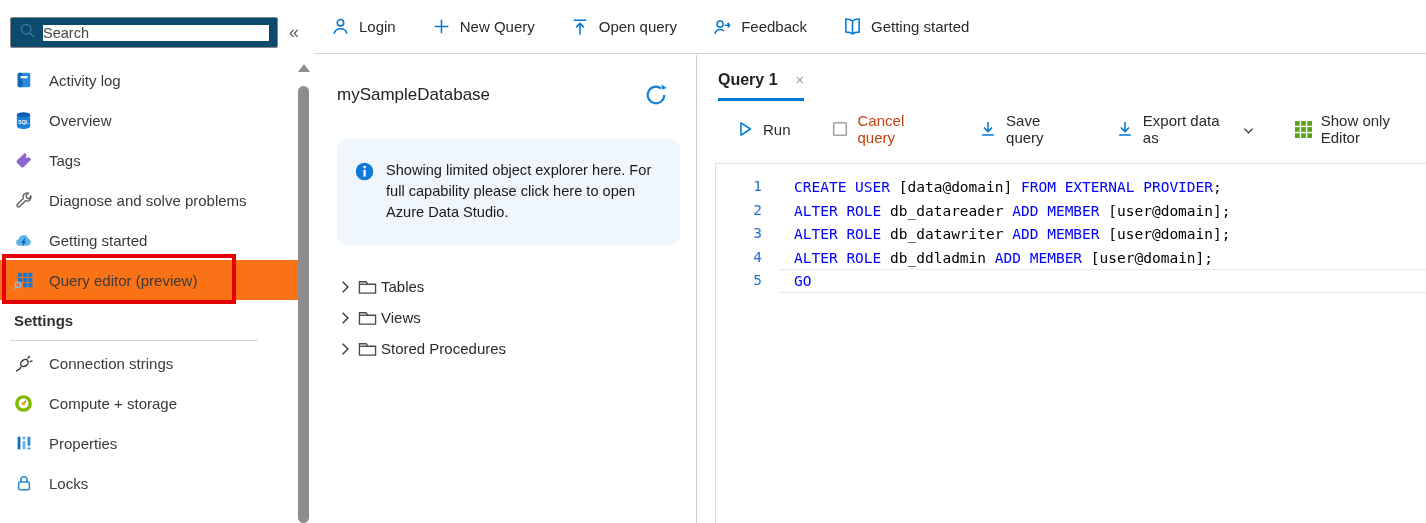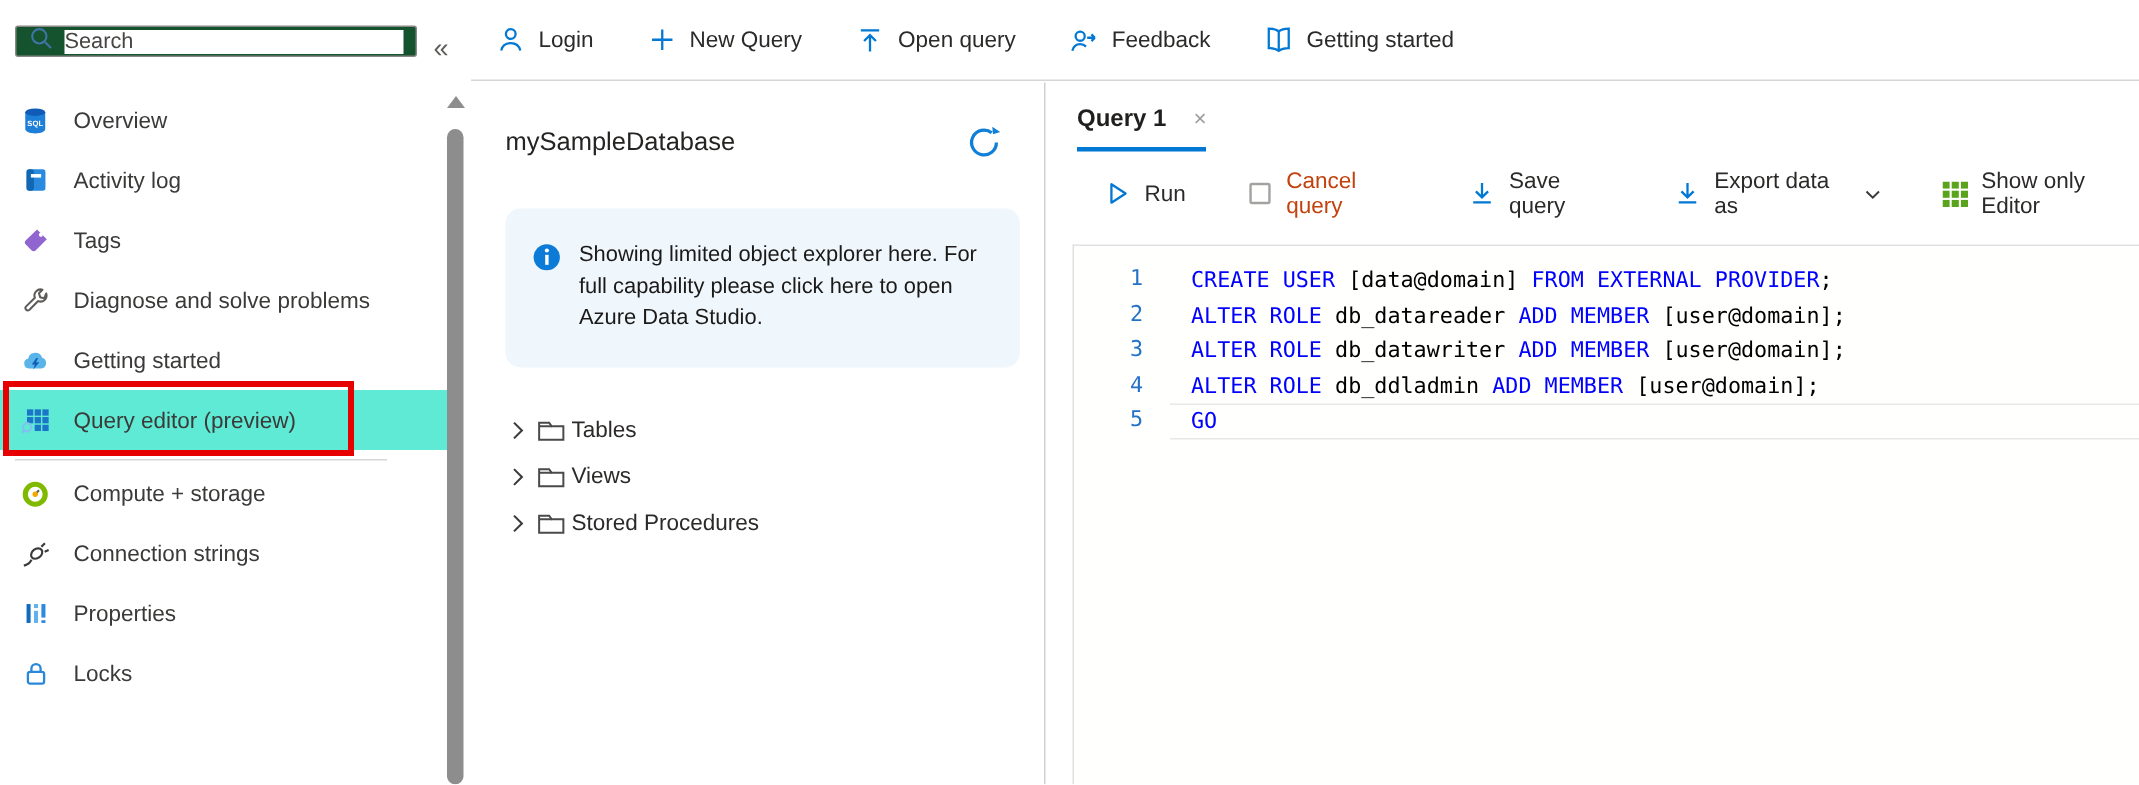--- a/index.html
+++ b/index.html
@@ -1,28 +1,28 @@
 <!DOCTYPE html>
 <html><head>
 <meta charset="utf-8">
 <style>
   * { box-sizing: border-box; margin: 0; padding: 0; }
   body { font-family: "Liberation Sans", sans-serif; background: #fff; }
   .app { position: relative; width: 1426px; height: 523px; background: #fff; overflow: hidden; color: #323130; }
 
   
   .sidebar { position: absolute; left: 0; top: 0; width: 314px; height: 523px; background: #fff; }
-  .search-box { position: absolute; left: 10px; top: 17px; width: 268px; height: 21px; border: 1px solid #8a8886; border-radius: 2px; background: #14532d; display: flex; align-items: center; padding: 0 8px; gap: 7px; }
+  .search-box { position: absolute; left: 10px; top: 17px; width: 268px; height: 31px; border: 1px solid #8a8886; border-radius: 2px; background: #0c4a6e; display: flex; align-items: center; padding: 0 8px; gap: 7px; }
   .search-box input { border: none; outline: none; font-size: 14.5px; color: #323130; width: 100%; font-family: "Liberation Sans", sans-serif; }
   .search-box input::placeholder { color: #484644; }
   .collapse-btn { position: absolute; left: 289px; top: 22px; font-size: 18px; color: #605e5c; cursor: pointer; }
 
   .nav { position: absolute; left: 0; top: 60px; width: 298px; }
   .nav-item { position: relative; height: 40px; display: flex; align-items: center; padding-left: 14px; gap: 16px; font-size: 15px; color: #3b3a39; cursor: pointer; }
-  .nav-item.active { background: #5eead4; }
+  .nav-item.active { background: #f97316; }
   .nav-item .ic { width: 19px; height: 19px; flex: 0 0 19px; display: flex; align-items: center; justify-content: center; }
   .red-box { position: absolute; left: 2px; top: 254px; width: 234px; height: 50px; border: 4px solid #e60000; pointer-events: none; z-index: 5; }
   .settings-head { height: 34px; padding: 12px 0 0 14px; font-size: 15px; font-weight: bold; color: #323130; }
   .settings-divider { margin: 6px 40px 0 10px; border-top: 1px solid #d6d6d6; }
   .settings-list { margin-top: 2px; }
 
   
   .side-scroll { position: absolute; left: 297px; top: 60px; width: 13px; height: 463px; }
   .side-scroll .arrow-up { width: 0; height: 0; margin: 4px auto 0; border-left: 6px solid transparent; border-right: 6px solid transparent; border-bottom: 8px solid #8d8d8d; }
   .side-scroll .thumb { position: absolute; left: 1px; top: 26px; width: 11px; height: 437px; background: #8d8d8d; border-radius: 6px; }
@@ -78,37 +78,37 @@
             <path d="M12.9 12.9 17.6 17.6"></path>
           </svg>
       </span>
       <input type="text" placeholder="Search" style="">
     </div>
     <span class="collapse-btn">«</span>
 
     <div class="nav">
       <div class="nav-item">
         <span class="ic">
+          <svg width="18" height="18" viewBox="0 0 20 20">
+              <rect x="3" y="2" width="14" height="16" rx="2" fill="#2a8ae0"></rect>
+              <rect x="3" y="2" width="5.5" height="16" rx="2" fill="#1267b3"></rect>
+              <rect x="6.2" y="5.6" width="7.6" height="2.6" fill="#fff"></rect>
+            </svg>
+        </span>
+        <span>Activity log</span>
+      </div>
+      <div class="nav-item">
+        <span class="ic">
           <svg width="19" height="19" viewBox="0 0 20 20">
               <path d="M3 4v12c0 1.6 3.1 2.9 7 2.9s7-1.3 7-2.9V4z" fill="#1d7fd7"></path>
               <ellipse cx="10" cy="4" rx="7" ry="2.6" fill="#0f5bb5"></ellipse>
               <text x="10" y="13.5" font-size="5.4" fill="#fff" text-anchor="middle" font-weight="bold" font-family="Liberation Sans, sans-serif">SQL</text>
             </svg>
         </span>
         <span>Overview</span>
-      </div>
-      <div class="nav-item">
-        <span class="ic">
-          <svg width="18" height="18" viewBox="0 0 20 20">
-              <rect x="3" y="2" width="14" height="16" rx="2" fill="#2a8ae0"></rect>
-              <rect x="3" y="2" width="5.5" height="16" rx="2" fill="#1267b3"></rect>
-              <rect x="6.2" y="5.6" width="7.6" height="2.6" fill="#fff"></rect>
-            </svg>
-        </span>
-        <span>Activity log</span>
       </div>
       <div class="nav-item">
         <span class="ic">
           <svg width="18" height="18" viewBox="0 0 20 20">
               <path d="M10.8 2.2 18 9.4l-8.3 8.3c-.8.8-2.1.8-2.9 0l-4.5-4.5c-.8-.8-.8-2.1 0-2.9z" fill="#9065cf"></path>
               <circle cx="13.6" cy="6.2" r="1.5" fill="#fff"></circle>
             </svg>
         </span>
         <span>Tags</span>
       </div>
@@ -142,42 +142,43 @@
                 <rect x="9.6" y="12.8" width="4.4" height="4.4"></rect>
                 <rect x="15" y="12.8" width="4.4" height="4.4"></rect>
               </g>
               <circle cx="4.3" cy="14.6" r="2.9" fill="none" stroke="#7ec2ee" stroke-width="1.5"></circle>
               <path d="M2.2 16.7.6 18.6" stroke="#7ec2ee" stroke-width="1.5"></path>
             </svg>
         </span>
         <span>Query editor (preview)</span>
       </div>
 
+      <div class="settings-head">Settings</div>
       <div class="settings-divider"></div>
 
       <div class="settings-list">
+        <div class="nav-item">
+          <span class="ic">
+            <svg width="19" height="19" viewBox="0 0 20 20" fill="none" stroke="#3b3a39" stroke-width="1.5">
+                <path d="M2 18c3-.8 4.2-1.9 5.4-4.2"></path>
+                <ellipse cx="11" cy="9.5" rx="4.3" ry="3.2" transform="rotate(-38 11 9.5)"></ellipse>
+                <path d="M14.3 4.8 16.8 2.2M16.6 8.2 19.4 7"></path>
+              </svg>
+          </span>
+          <span>Connection strings</span>
+        </div>
         <div class="nav-item">
           <span class="ic">
             <svg width="19" height="19" viewBox="0 0 20 20">
                 <circle cx="10" cy="10" r="7" fill="none" stroke="#7fba00" stroke-width="3.6"></circle>
                 <path d="M10 10 12.6 7.2" stroke="#5c5c5c" stroke-width="1.4"></path>
                 <circle cx="10" cy="10" r="1.9" fill="#f2a900"></circle>
               </svg>
           </span>
           <span>Compute + storage</span>
-        </div>
-        <div class="nav-item">
-          <span class="ic">
-            <svg width="19" height="19" viewBox="0 0 20 20" fill="none" stroke="#3b3a39" stroke-width="1.5">
-                <path d="M2 18c3-.8 4.2-1.9 5.4-4.2"></path>
-                <ellipse cx="11" cy="9.5" rx="4.3" ry="3.2" transform="rotate(-38 11 9.5)"></ellipse>
-                <path d="M14.3 4.8 16.8 2.2M16.6 8.2 19.4 7"></path>
-              </svg>
-          </span>
-          <span>Connection strings</span>
         </div>
         <div class="nav-item">
           <span class="ic">
             <svg width="18" height="18" viewBox="0 0 20 20">
                 <rect x="3" y="3" width="3" height="14" fill="#0f6cbd"></rect>
                 <rect x="8.5" y="3" width="3" height="3" fill="#5fb2ef"></rect>
                 <rect x="8.5" y="8" width="3" height="9" fill="#5fb2ef"></rect>
                 <rect x="14" y="3" width="3" height="10" fill="#2a8ae0"></rect>
                 <rect x="14" y="15" width="3" height="2" fill="#2a8ae0"></rect>
               </svg>

